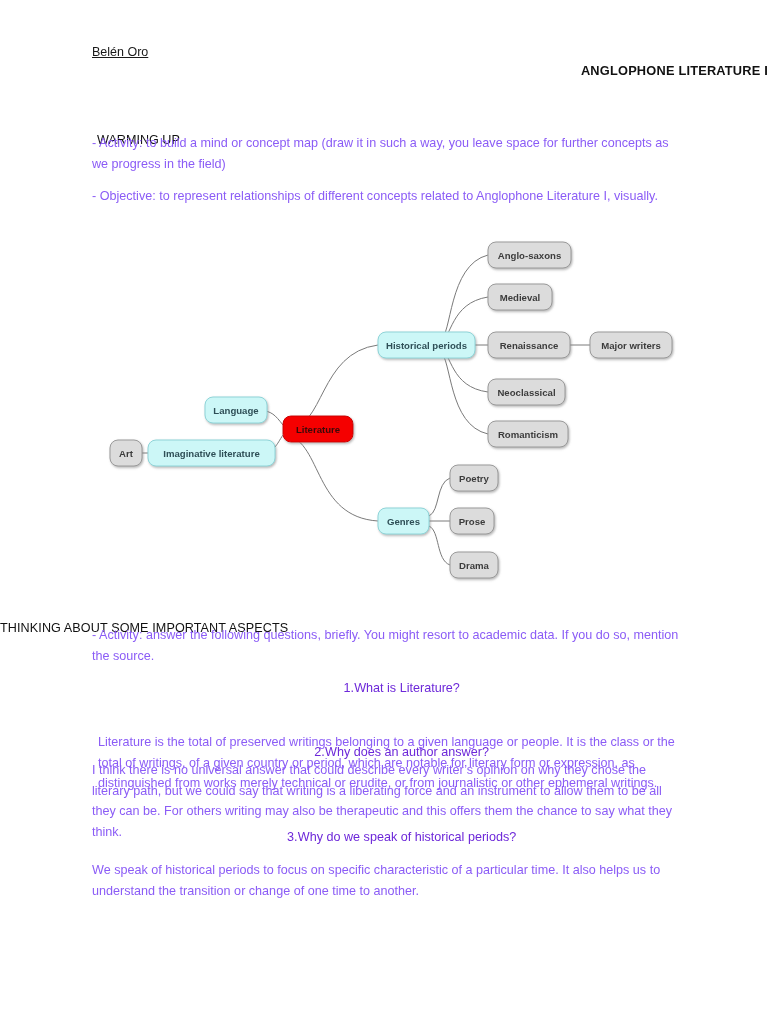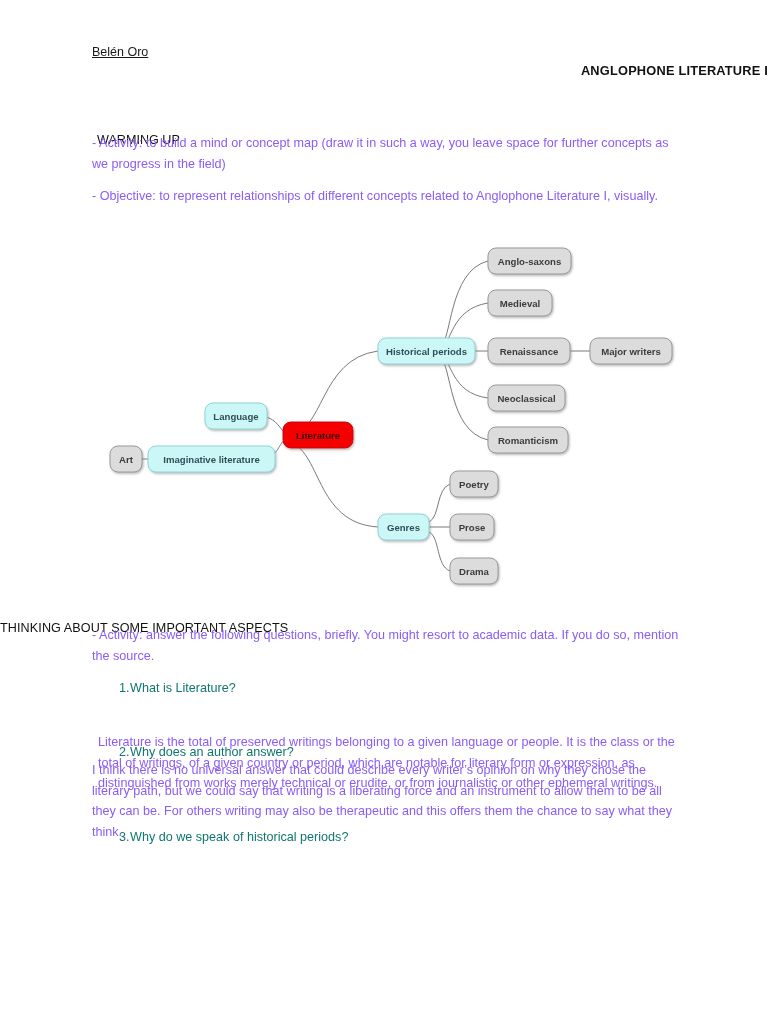--- a/index.html
+++ b/index.html
@@ -72,40 +72,41 @@
 
   #think-activity { top: 625px; }
   #think-objective { top: 664px; }
 
   .numbered {
     position: absolute;
     left: 92px;
     width: 592px;
     font-size: 12.6px;
     line-height: 20.5px;
-    color: #0f766e;
+    color: #6d28d9;
+    text-align: center;
   }
   .numbered .num {
     display: inline-block;
     width: 38px;
     padding-left: 27px;
     box-sizing: border-box;
   }
   #q1 { top: 678px; }
   #a1 { top: 732px; margin-left: 6px; }
   #q2 { top: 742px; }
   #a2 { top: 760px; }
   #q3 { top: 827px; }
   #a3 { top: 860px; }
 
   
   #mindmap {
     position: absolute;
     left: 100px;
-    top: 241px;
+    top: 235px;
     width: 600px;
     height: 350px;
   }
   #mindmap svg {
     display: block;
     width: 600px;
     height: 350px;
   }
   .node-label {
     font-family: "Liberation Sans", sans-serif;
@@ -218,14 +219,15 @@
   <div class="para" id="a1">Literature is the total of preserved writings belonging to a given language or people. It is the class or the total of writings, of a given country or period, which are notable for literary form or expression, as distinguished from works merely technical or erudite, or from journalistic or other ephemeral writings.</div>
 
   <div class="numbered" id="q2">
     <span class="num">2.</span><span>Why does an author answer?</span>
   </div>
   <div class="para" id="a2">I think there is no universal answer that could describe every writer’s opinion on why they chose the literary path, but we could say that writing is a liberating force and an instrument to allow them to be all they can be. For others writing may also be therapeutic and this offers them the chance to say what they think.</div>
 
   <div class="numbered" id="q3">
     <span class="num">3.</span><span>Why do we speak of historical periods?</span>
   </div>
+  <div class="para" id="a3">We speak of historical periods to focus on specific characteristic of a particular time. It also helps us to understand the transition or change of one time to another.</div>
 
 </div>
 
 </body></html>

